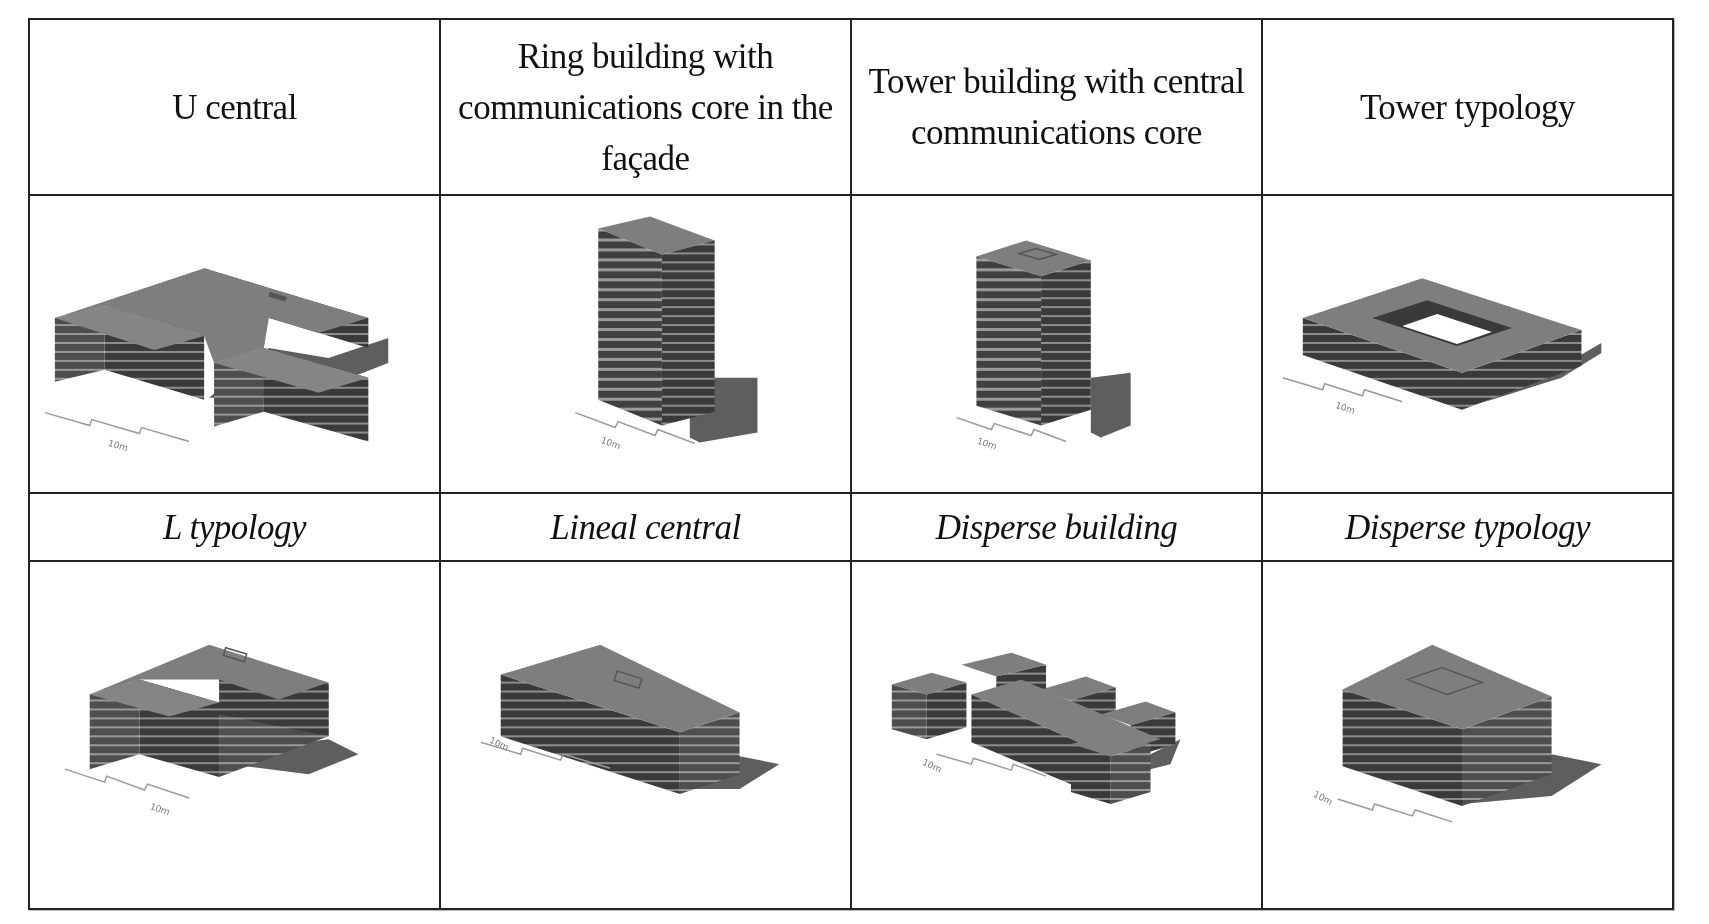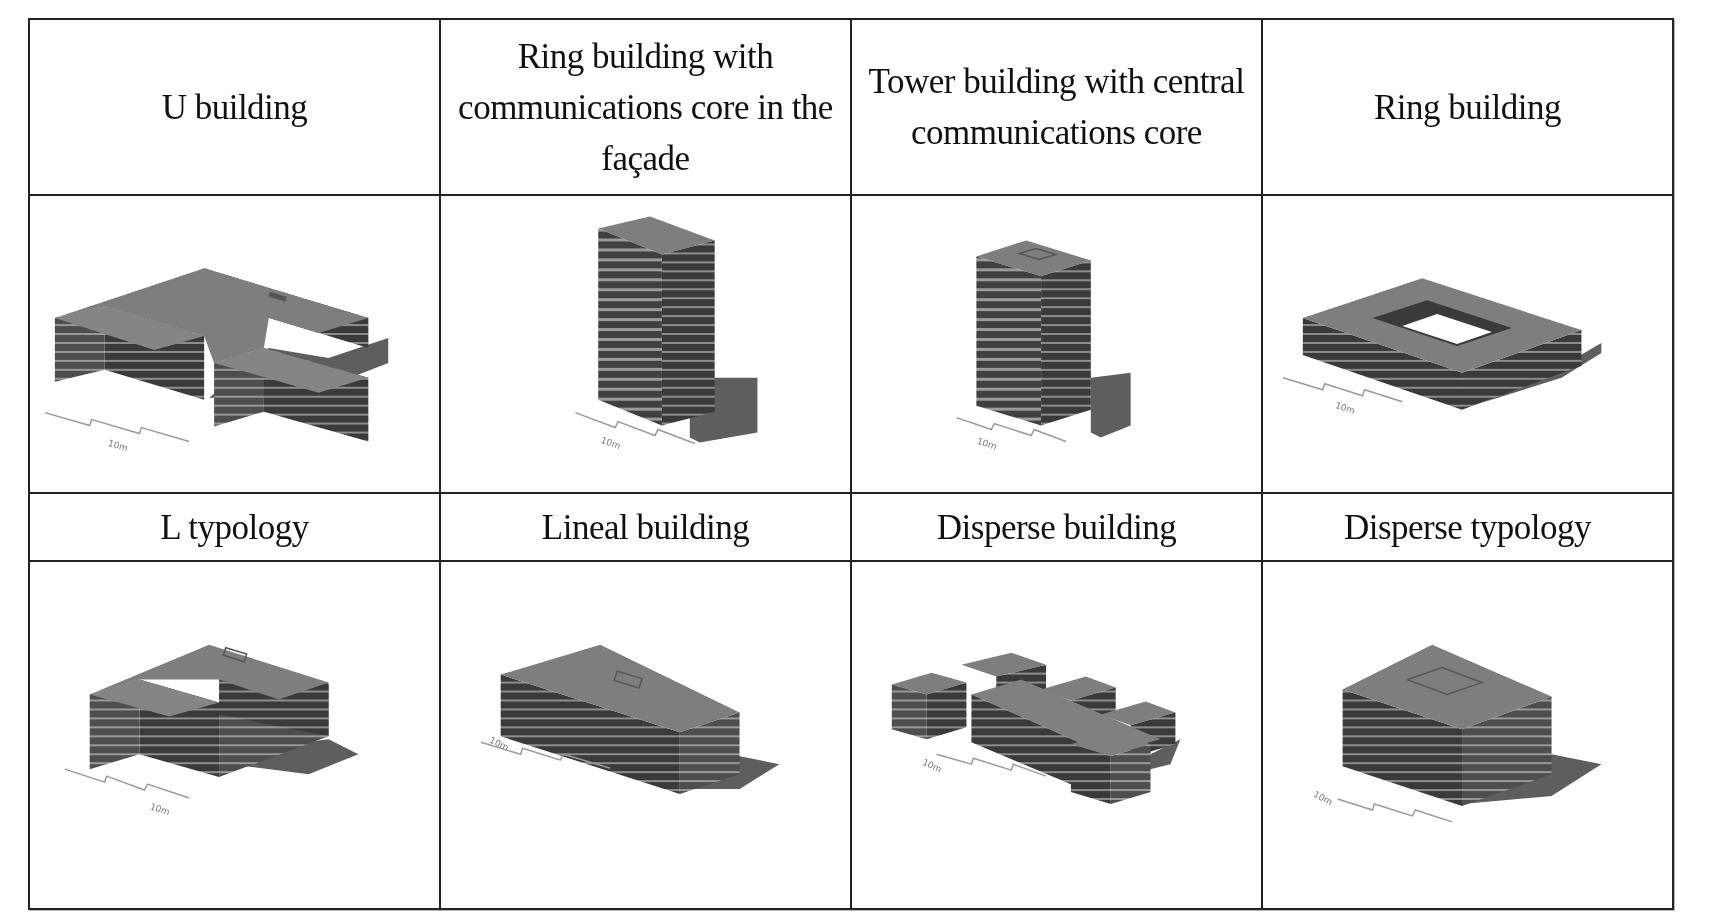--- a/index.html
+++ b/index.html
@@ -28,21 +28,21 @@
     }
     .typology-table td {
       border: 2px solid #222;
       padding: 0;
       text-align: center;
       vertical-align: middle;
     }
     .typology-table col { width: 25%; }
     .row-head-1 { height: 173px; }
     .row-img-1  { height: 292px; }
-    .row-head-2 { height: 67px; }
+    .row-head-2 { height: 67px; font-style: italic; }
     .row-img-2  { height: 341px; }
     .cell-label {
       font-size: 35px;
       line-height: 51px;
       letter-spacing: -0.5px;
       padding: 0 10px;
       display: inline-block;
     }
     .cell-img {
       position: relative;
@@ -83,30 +83,30 @@
   <colgroup>
       <col>
       <col>
       <col>
       <col>
     </colgroup>
 
   <tbody>
       <tr class="row-head-1">
     <td>
-      <span class="cell-label">U building</span>
+      <span class="cell-label">U central</span>
     </td>
     <td>
       <span class="cell-label">Ring building with communications core in the façade</span>
     </td>
     <td>
       <span class="cell-label">Tower building with central communications core</span>
     </td>
     <td>
-      <span class="cell-label">Ring building</span>
+      <span class="cell-label">Tower typology</span>
     </td>
   </tr>
 
   <tr class="row-img-1">
 
     <td class="cell-img">
       <svg viewBox="0 0 411 292">
         <polygon points="180,200 270,200 360,165 360,140 300,160 240,150" fill="#5e5e5e"></polygon>
 
         <polygon points="25,120 75,108 75,172 25,184" fill="url(#floors-mid)"></polygon>
@@ -165,21 +165,21 @@
         <text x="72" y="210" class="scale-text" transform="rotate(18 72 210)">10m</text>
       </svg>
     </td>
   </tr>
 
   <tr class="row-head-2">
     <td>
       <span class="cell-label">L typology</span>
     </td>
     <td>
-      <span class="cell-label">Lineal building</span>
+      <span class="cell-label">Lineal central</span>
     </td>
     <td>
       <span class="cell-label">Disperse building</span>
     </td>
     <td>
       <span class="cell-label">Disperse typology</span>
     </td>
   </tr>
 
   <tr class="row-img-2">

